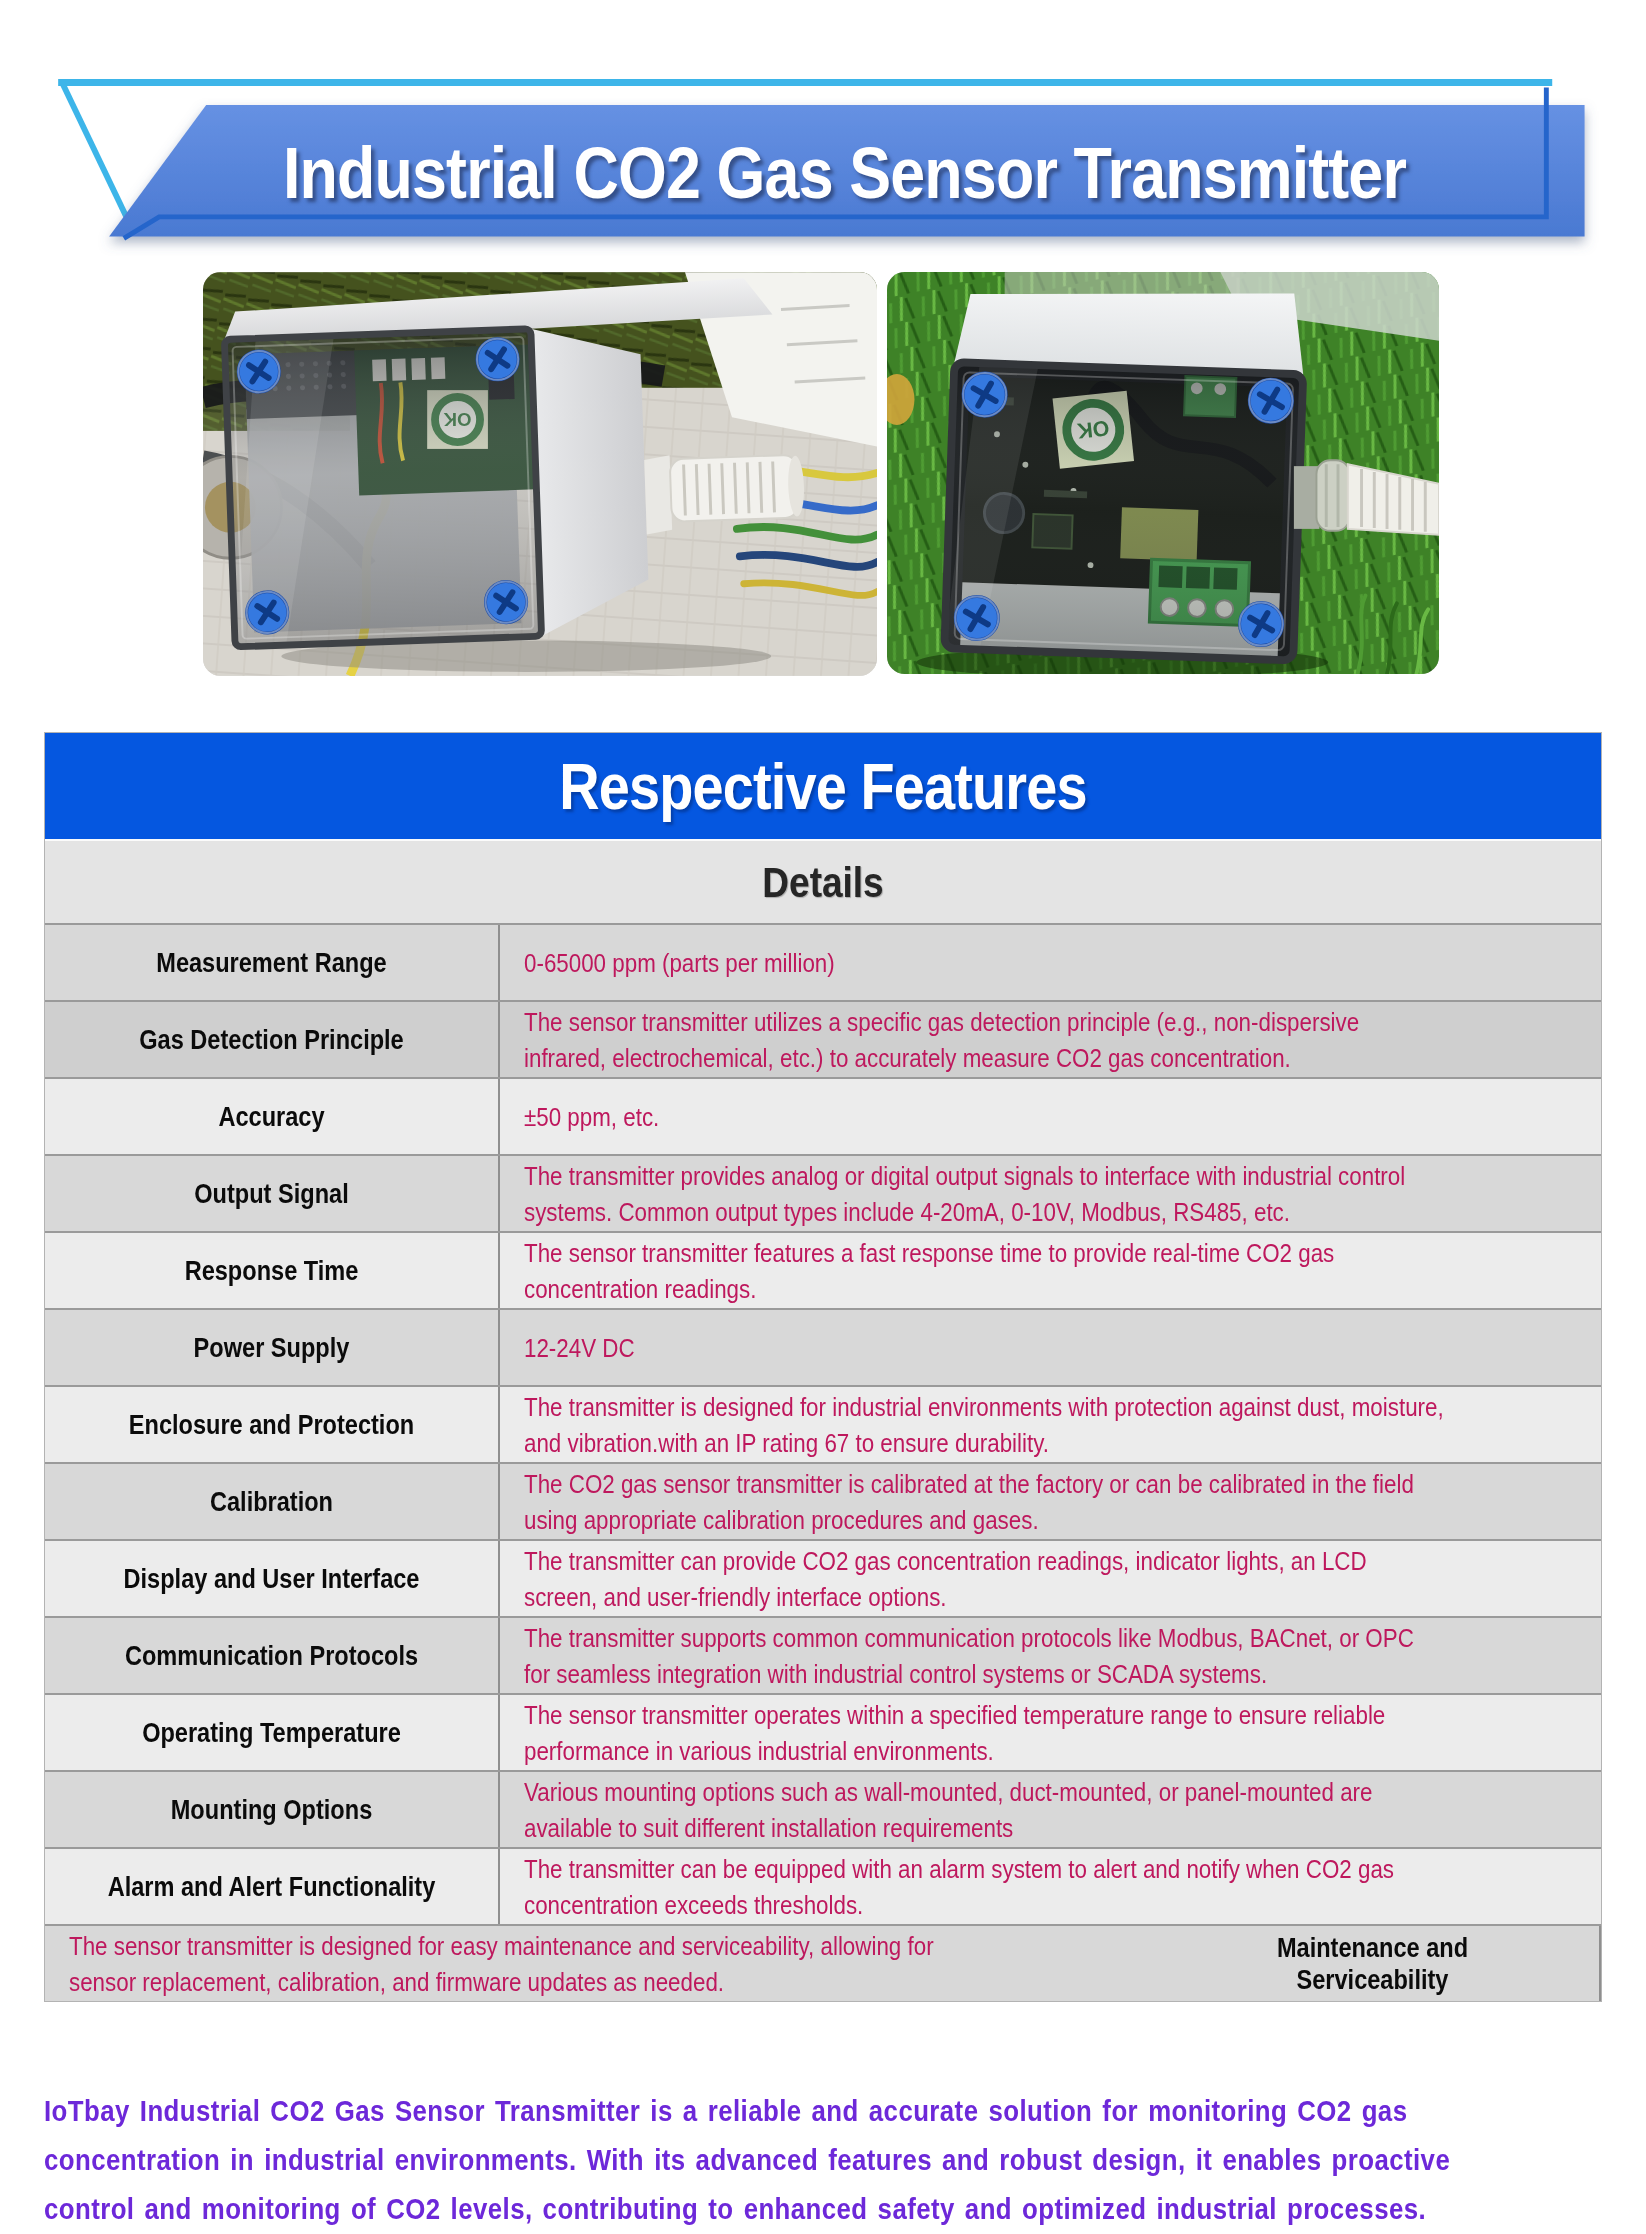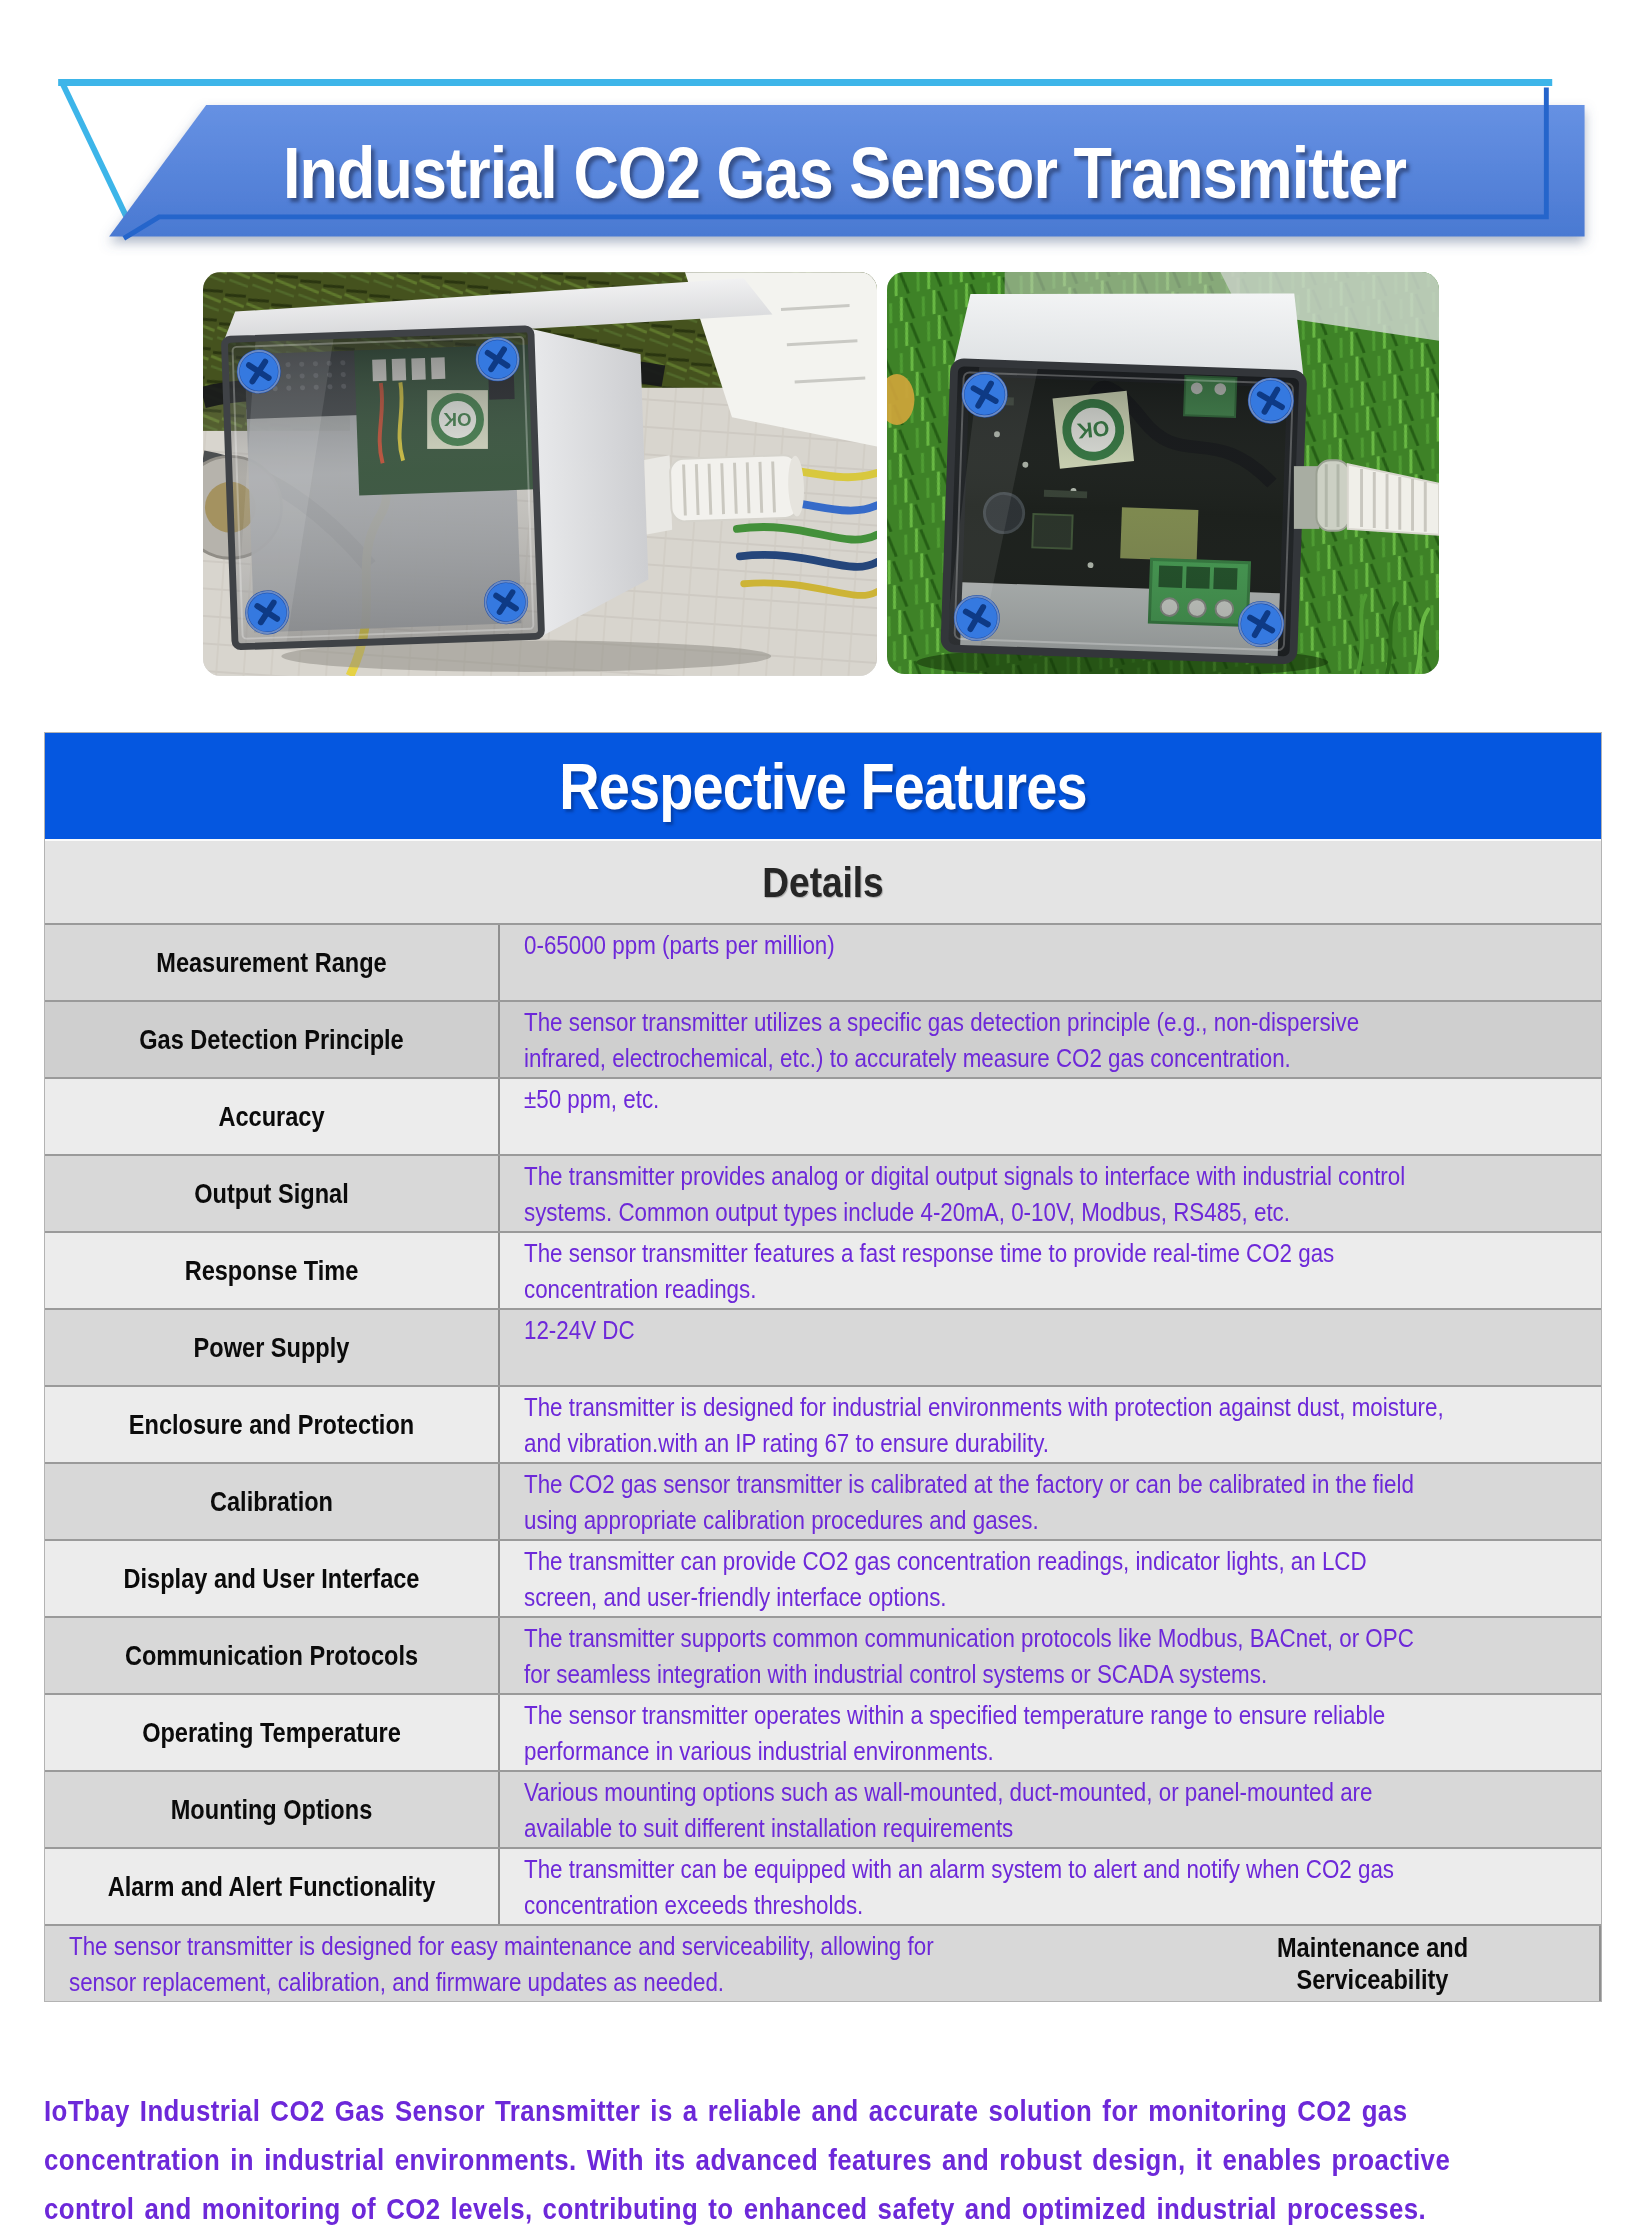--- a/index.html
+++ b/index.html
@@ -34,21 +34,21 @@
       text-shadow:2.9px 3.9px 2.9px rgba(0,20,70,.35);}
   .headrow{display:flex;height:82px;background:#e4e4e4;border-top:2.9px solid #fbfbfb;flex-direction:column;}
   .headrow .th{position:relative;font-weight:bold;font-size:43px;color:#262626;
       overflow:hidden;text-shadow:1px 1px 1px rgba(0,0,0,.25);}
   .th.fcol,.td.fcol{width:455px;border-right:2px solid #8f8f8f;box-sizing:border-box;}
   .th.dcol,.td.dcol{flex:1;}
   .trow{display:flex;height:77px;border-top:2px solid #9a9a9a;box-sizing:border-box;}
   .trow:first-child{border-top:2.9px solid #616161;}
   .td{overflow:hidden;}
   .td.fcol{position:relative;font-weight:bold;font-size:27.4px;color:#0b0b0b;line-height:32px;}
-  .td.dcol{display:flex;align-items:flex-start;font-size:26px;color:#6d28d9;
+  .td.dcol{display:flex;align-items:center;font-size:26px;color:#be185d;
       line-height:36px;padding:2px 7.8px 2px 23.5px;box-sizing:border-box;}
   .bg-a{background:#d8d8d8;}
   .bg-b{background:#cfcfcf;}
   .bg-c{background:#ececec;}
 
   
   .footerp{position:absolute;left:44px;top:2056px;width:1500px;overflow:visible;
       font-weight:bold;font-size:30px;line-height:49px;color:#6d28d9;
       letter-spacing:0.5px;word-spacing:2.9px;}
 </style>

